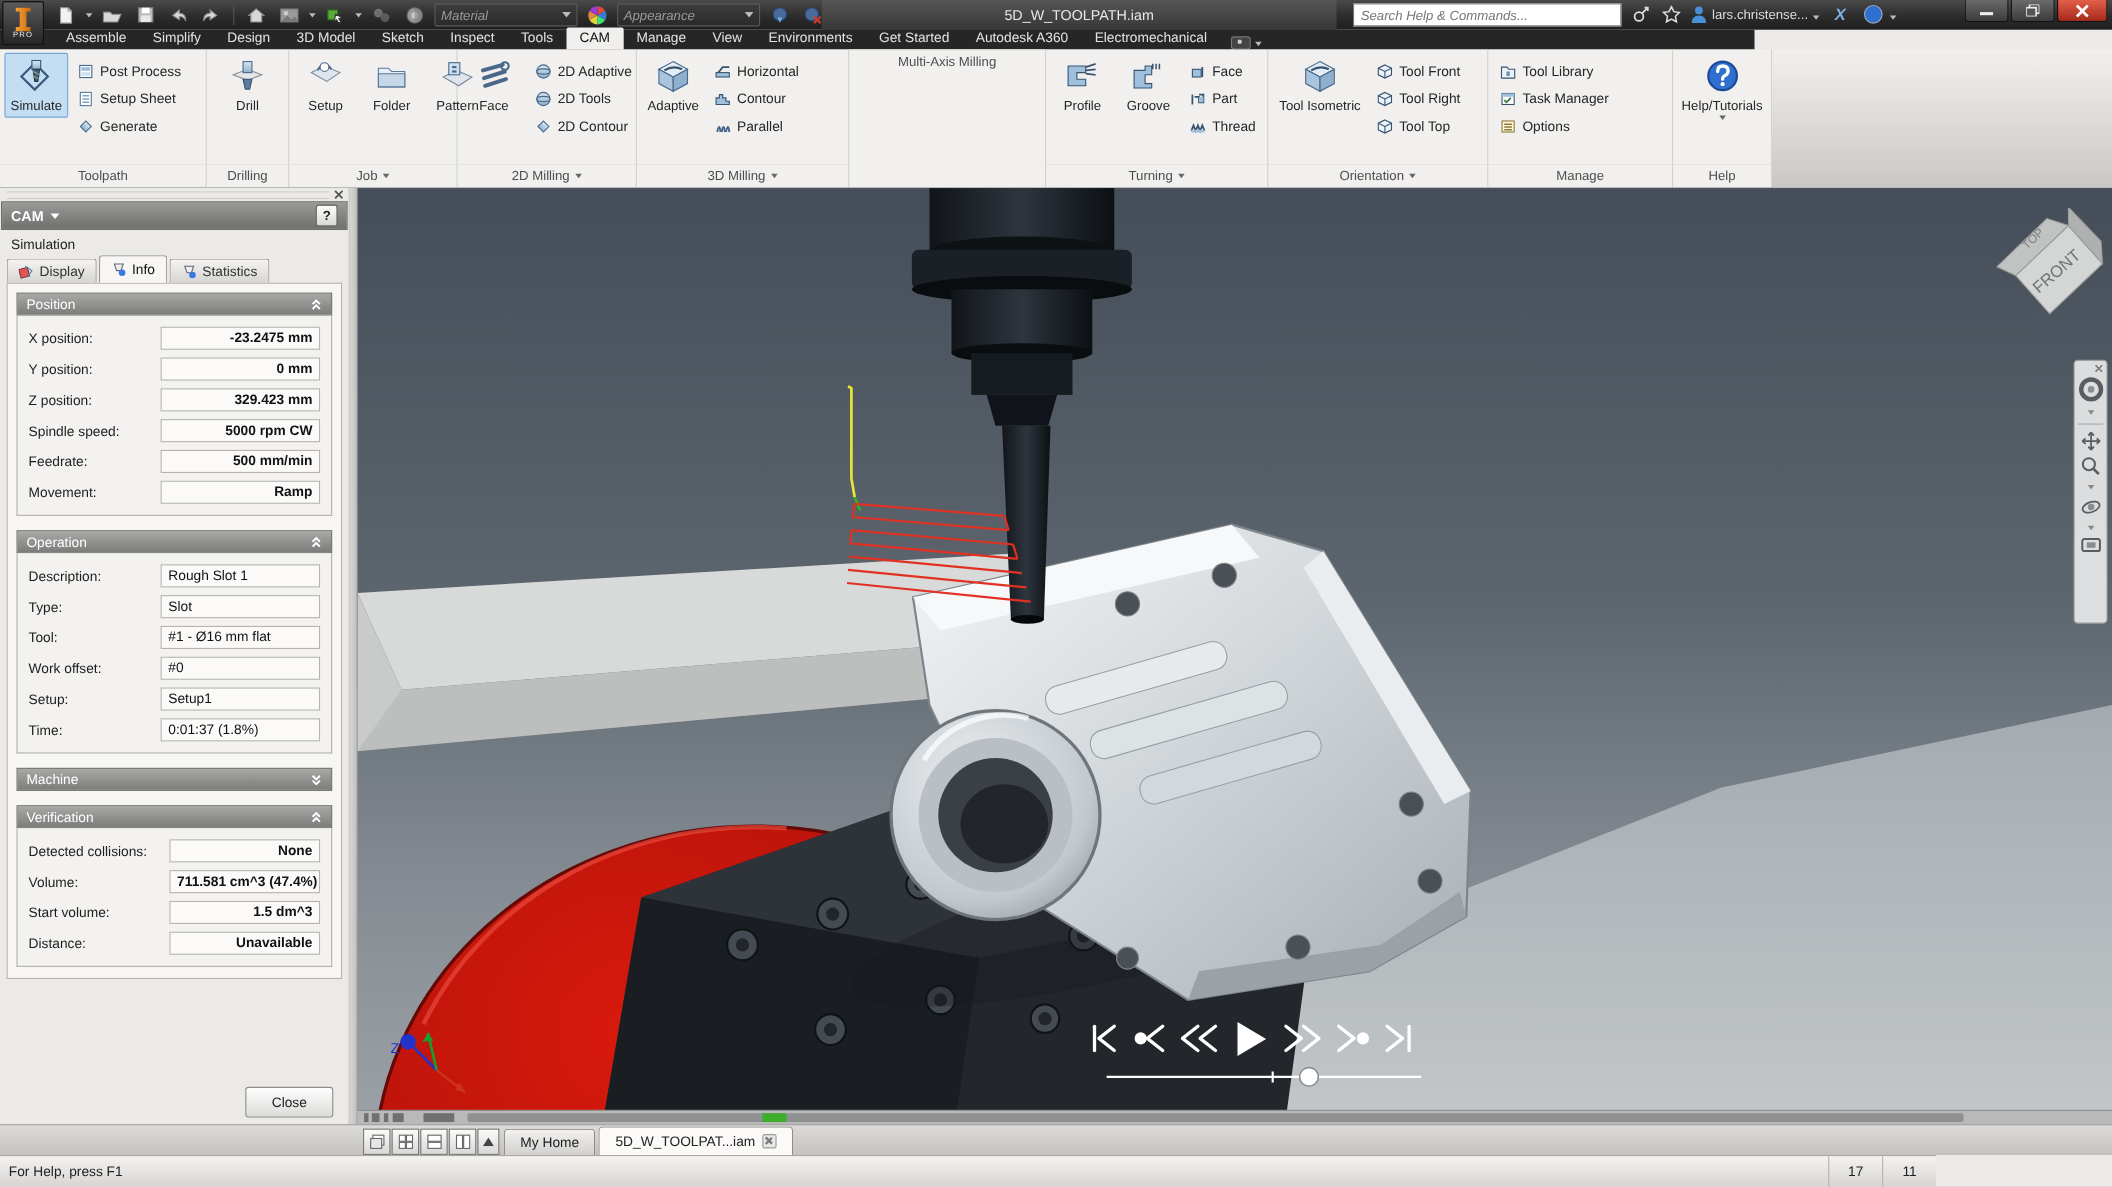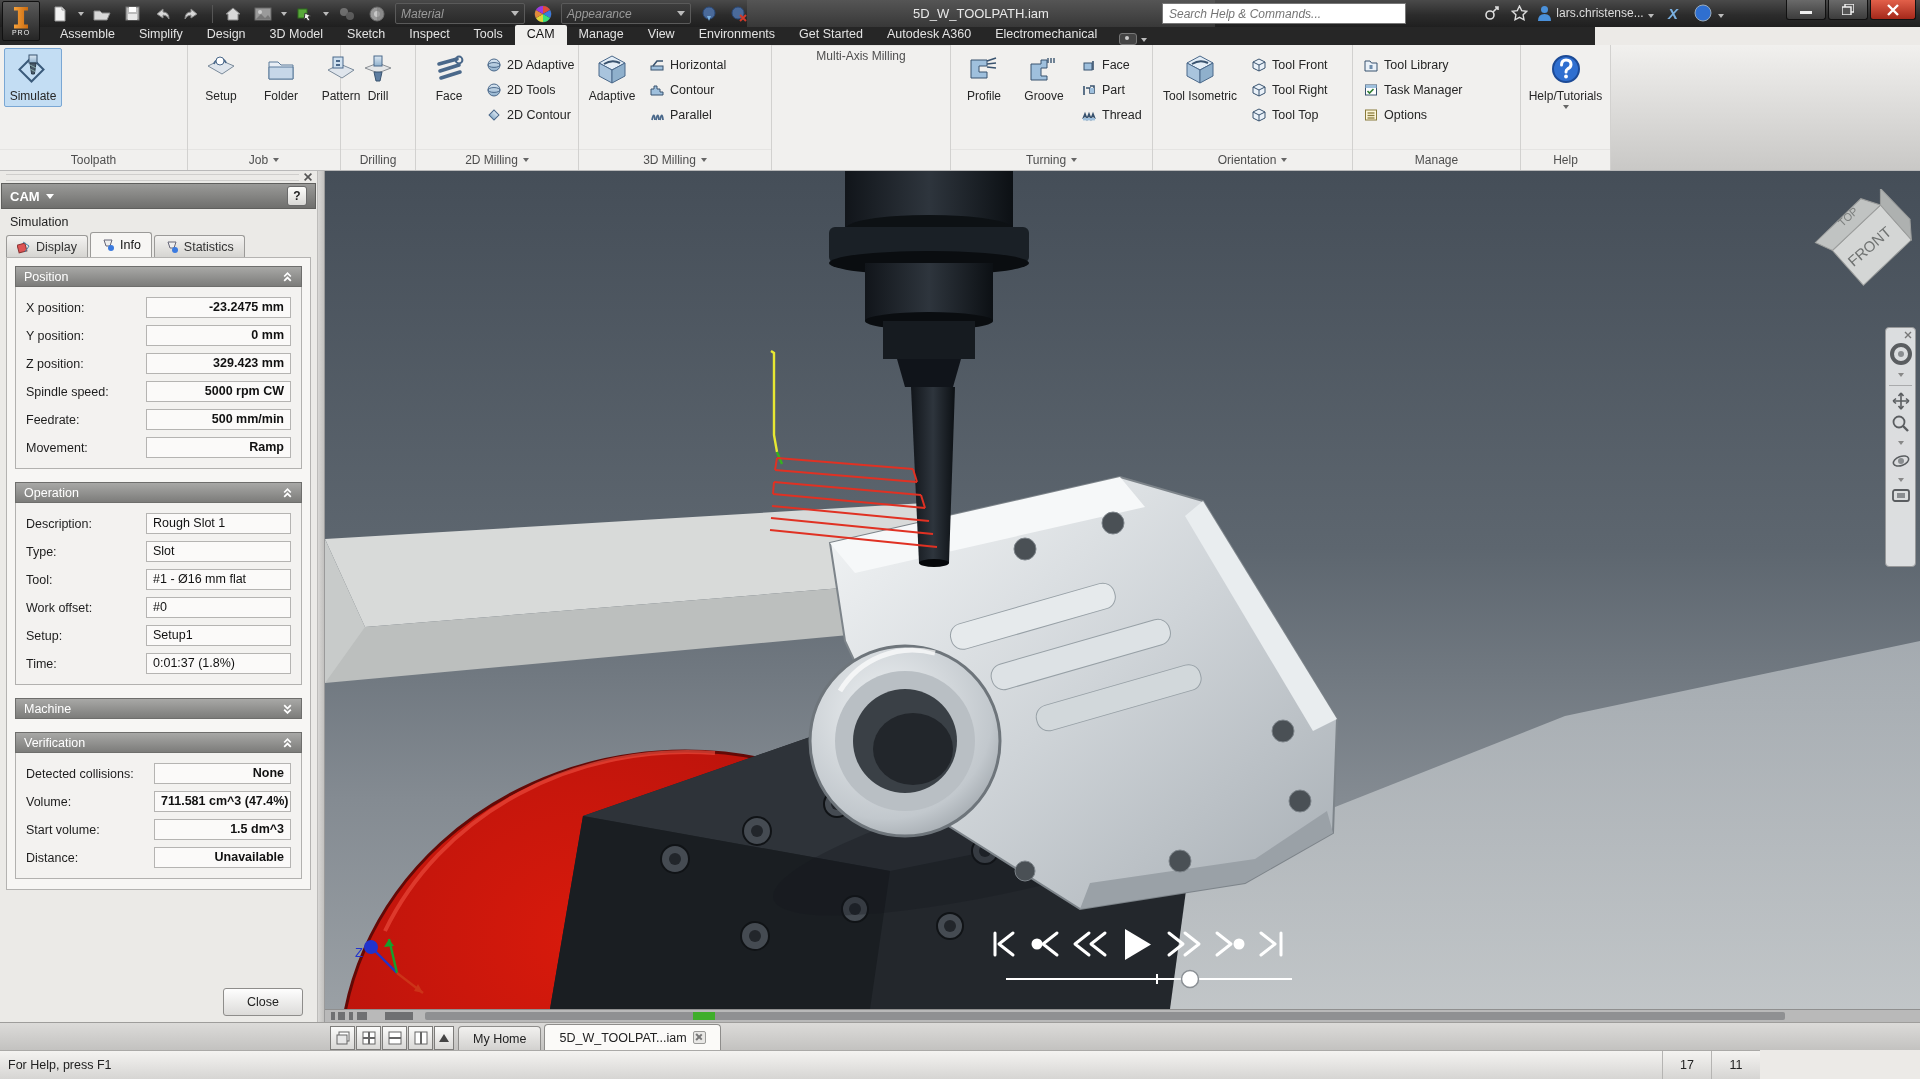--- a/index.html
+++ b/index.html
@@ -20,21 +20,21 @@
   .qbtn svg{display:block;}
   .qsep{width:1px;height:18px;background:#555;margin:0 2px;}
   .combo{display:flex;align-items:center;justify-content:space-between;width:118px;height:19px;
     background:linear-gradient(#3d3d3d,#2a2a2a);border:1px solid #5a5a5a;border-radius:2px;
     color:#9a9a9a;font-style:italic;padding:0 5px;font-size:12px;}
   .car{width:0;height:0;border:4px solid transparent;border-top:5px solid #bbb;margin-top:4px;}
   .car.sm{border-width:3px;border-top-width:4px;}
   .title-strip{position:absolute;left:747px;top:0;width:468px;height:27px;
     background:linear-gradient(#555,#383838);display:flex;align-items:center;justify-content:center;}
   .doc-title{color:#e8e8e8;font-size:13px;}
-  .searchbox{position:absolute;left:1162px;top:3px;width:242px;height:19px;background:#fff;
+  .searchbox{position:absolute;left:1230px;top:3px;width:242px;height:19px;background:#fff;
     border:1px solid #777;display:flex;align-items:center;}
   .searchbox input{border:none;outline:none;width:100%;font-size:12px;color:#555;font-style:italic;
     font-family:"Liberation Sans",sans-serif;padding:0 6px;background:transparent;}
   .tb-ico{position:absolute;top:2px;height:22px;display:flex;align-items:center;justify-content:center;color:#ddd;}
   .username{color:#ddd;font-size:12px;}
   .winbtns{position:absolute;right:4px;top:0;display:flex;}
   .wbtn{width:38px;height:19px;border:1px solid #111;border-top:none;
     background:linear-gradient(#6a6a6a,#3c3c3c);border-radius:0 0 3px 3px;margin-left:2px;
     display:flex;align-items:center;justify-content:center;}
   .wbtn.close{width:44px;background:linear-gradient(#e2604a,#a5281a);}
@@ -488,23 +488,57 @@
   <div class="ribbon">
 
     <div class="rpanel" style="width:188px">
       <div class="rcontent">
         <div class="bigbtn active">
           <svg class="ic-b">
               <use href="#s-simulate"></use>
             </svg>
           <span class="blabel">Simulate</span>
         </div>
+        <div class="smallcol">
+          <div class="smallbtn">
+            <svg class="ic-s">
+                <use href="#ss-g1g2"></use>
+              </svg>
+            <span>Post Process</span>
+          </div>
+          <div class="smallbtn">
+            <svg class="ic-s">
+                <use href="#ss-page"></use>
+              </svg>
+            <span>Setup Sheet</span>
+          </div>
+          <div class="smallbtn">
+            <svg class="ic-s">
+                <use href="#ss-diamond"></use>
+              </svg>
+            <span>Generate</span>
+          </div>
+        </div>
       </div>
       <div class="rlabel">
         <span>Toolpath</span>
+      </div>
+    </div>
+
+    <div class="rpanel" style="width:75px">
+      <div class="rcontent" style="justify-content:center;width:100%;box-sizing:border-box">
+        <div class="bigbtn">
+          <svg class="ic-b">
+              <use href="#s-drill"></use>
+            </svg>
+          <span class="blabel">Drill</span>
+        </div>
+      </div>
+      <div class="rlabel">
+        <span>Drilling</span>
       </div>
     </div>
 
     <div class="rpanel" style="width:153px">
       <div class="rcontent">
         <div class="bigbtn">
           <svg class="ic-b">
               <use href="#s-setup"></use>
             </svg>
           <span class="blabel">Setup</span>
@@ -518,34 +552,20 @@
         <div class="bigbtn">
           <svg class="ic-b">
               <use href="#s-pattern"></use>
             </svg>
           <span class="blabel">Pattern</span>
         </div>
       </div>
       <div class="rlabel">
         <span>Job</span>
           <span class="car sm"></span>
-      </div>
-    </div>
-
-    <div class="rpanel" style="width:75px">
-      <div class="rcontent" style="justify-content:center;width:100%;box-sizing:border-box">
-        <div class="bigbtn">
-          <svg class="ic-b">
-              <use href="#s-drill"></use>
-            </svg>
-          <span class="blabel">Drill</span>
-        </div>
-      </div>
-      <div class="rlabel">
-        <span>Drilling</span>
       </div>
     </div>
 
     <div class="rpanel" style="width:163px">
       <div class="rcontent">
         <div class="bigbtn">
           <svg class="ic-b">
               <use href="#s-layers"></use>
             </svg>
           <span class="blabel">Face</span>

